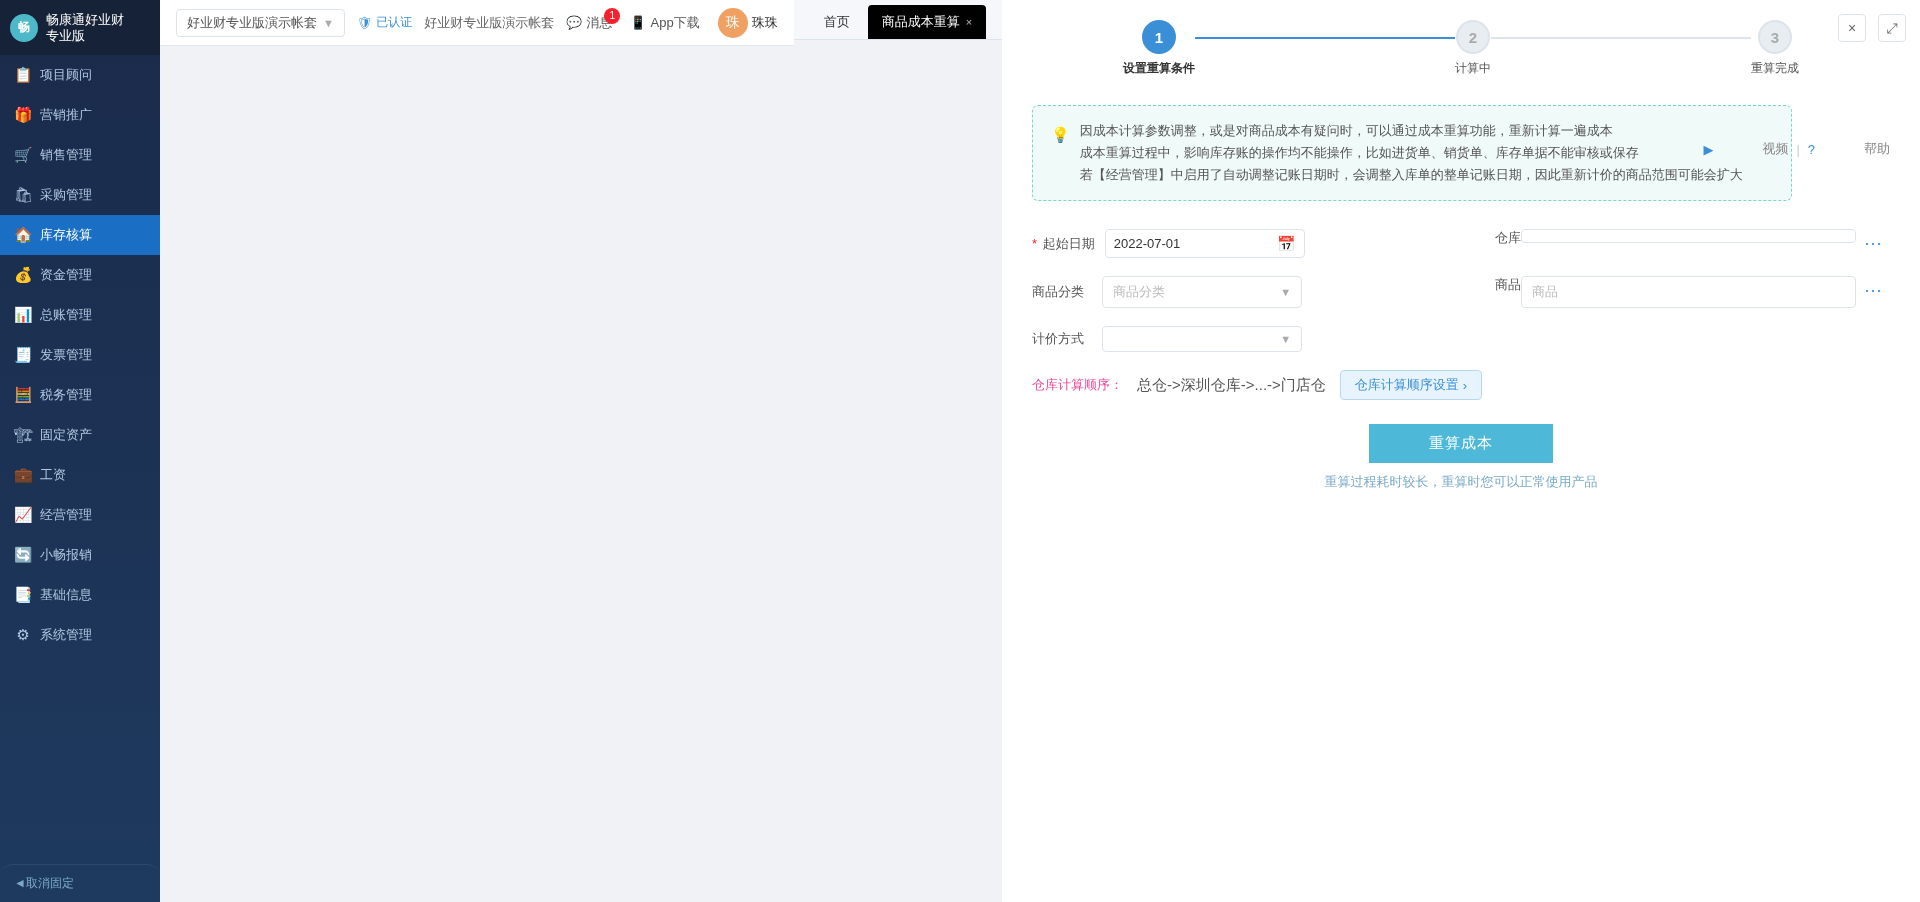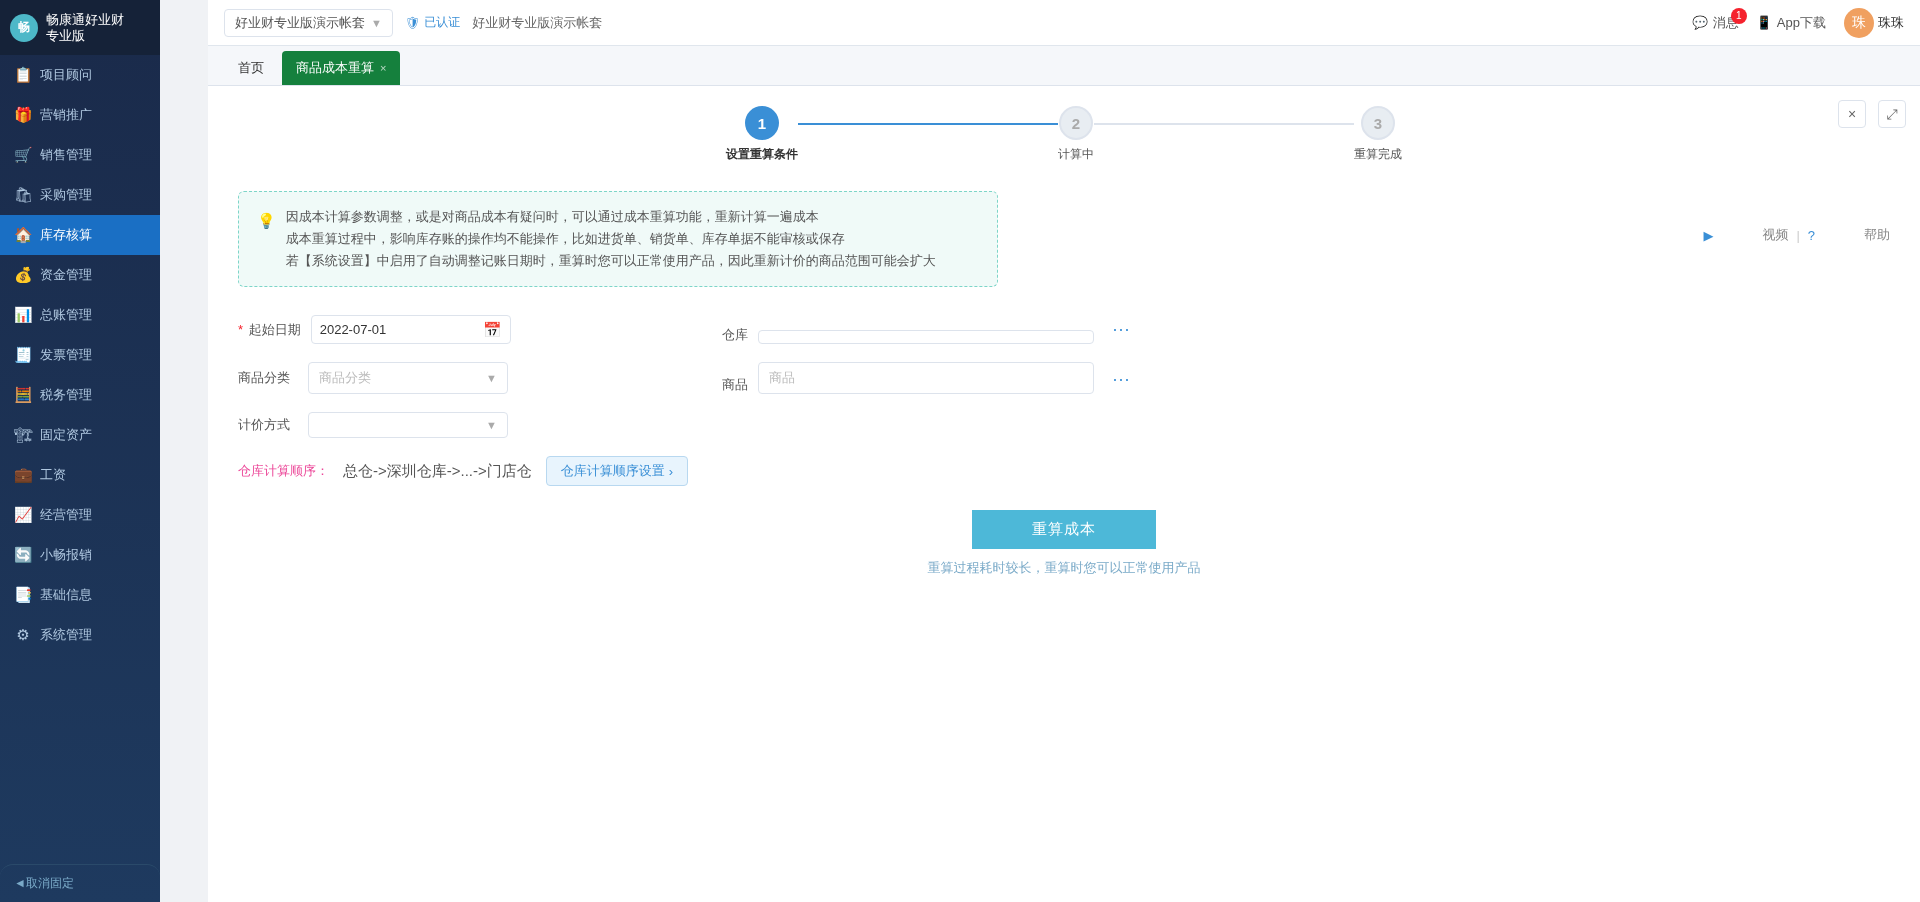--- a/index.html
+++ b/index.html
@@ -52,21 +52,21 @@
       font-size: 12px;
       display: flex;
       align-items: center;
       gap: 6px;
       cursor: pointer;
       border-top: 1px solid #2a4a6a;
       border-radius: 13px;
     }
 
     
-    .main-area { flex: 1; display: flex; flex-direction: column; height: 100%; overflow: hidden; padding-left: 48px; }
+    .main-area { flex: 1; display: flex; flex-direction: row; height: 100%; overflow: hidden; }
 
     
     .topbar {
       height: 46px;
       background: #fff;
       border-bottom: 1px solid #e0e6ed;
       display: flex;
       align-items: center;
       padding: 0 16px;
       gap: 12px;
@@ -120,21 +120,21 @@
     }
     .tab-item {
       padding: 8px 14px;
       font-size: 13px;
       color: #666;
       cursor: pointer;
       border-radius: 4px 4px 0 0;
       display: flex; align-items: center; gap: 6px;
     }
     .tab-item.active {
-      background: #15803d;
+      background: #000000;
       color: #fff;
     }
     .tab-item.home { background: transparent; color: #333; }
     .tab-close { font-size: 11px; opacity: 0.7; }
 
     
     .content {
       flex: 1;
       background: #f5f7fa;
       overflow-y: auto;
@@ -264,21 +264,21 @@
       background: #fff; padding: 6px 10px;
       font-size: 13px; color: #bbb; cursor: pointer;
       width: 200px; justify-content: space-between;
     }
     .form-select .arrow { color: #aaa; font-size: 11px; }
     .form-dots {
       color: #3a8fd6; font-size: 18px; cursor: pointer;
       padding: 4px 8px;
     }
     .form-field-right {
-      display: flex; align-items: flex-end; gap: 10px; flex: 1;
+      display: flex; align-items: flex-start; flex: 1;
     }
     .form-label-right { min-width: 40px; text-align: right; color: #555; }
 
     
     .warehouse-row {
       display: flex; align-items: center; gap: 14px;
       margin-bottom: 24px;
     }
     .warehouse-label { font-size: 13px; color: #ec4899; white-space: nowrap; }
     .warehouse-order-text { font-size: 15px; color: #555; }
@@ -460,21 +460,21 @@
         <span class="help-sep">|</span>
         <span style="color:#3a8fd6;">?</span>
         <span class="help-link">帮助</span>
       </div>
 
       <div class="info-box">
         <span class="info-icon">💡</span>
         <div>
           <div>因成本计算参数调整，或是对商品成本有疑问时，可以通过成本重算功能，重新计算一遍成本</div>
           <div>成本重算过程中，影响库存账的操作均不能操作，比如进货单、销货单、库存单据不能审核或保存</div>
-          <div>若【系统设置】中启用了自动调整记账日期时，重算时您可以正常使用产品，因此重新计价的商品范围可能会扩大</div>
+          <div>若【经营管理】中启用了自动调整记账日期时，会调整入库单的整单记账日期，因此重新计价的商品范围可能会扩大</div>
         </div>
       </div>
 
       <div class="form-section">
 
         <div class="form-row">
           <div class="form-field">
             <span class="form-label">
               <span class="required">*</span>
               <span>起始日期</span>

